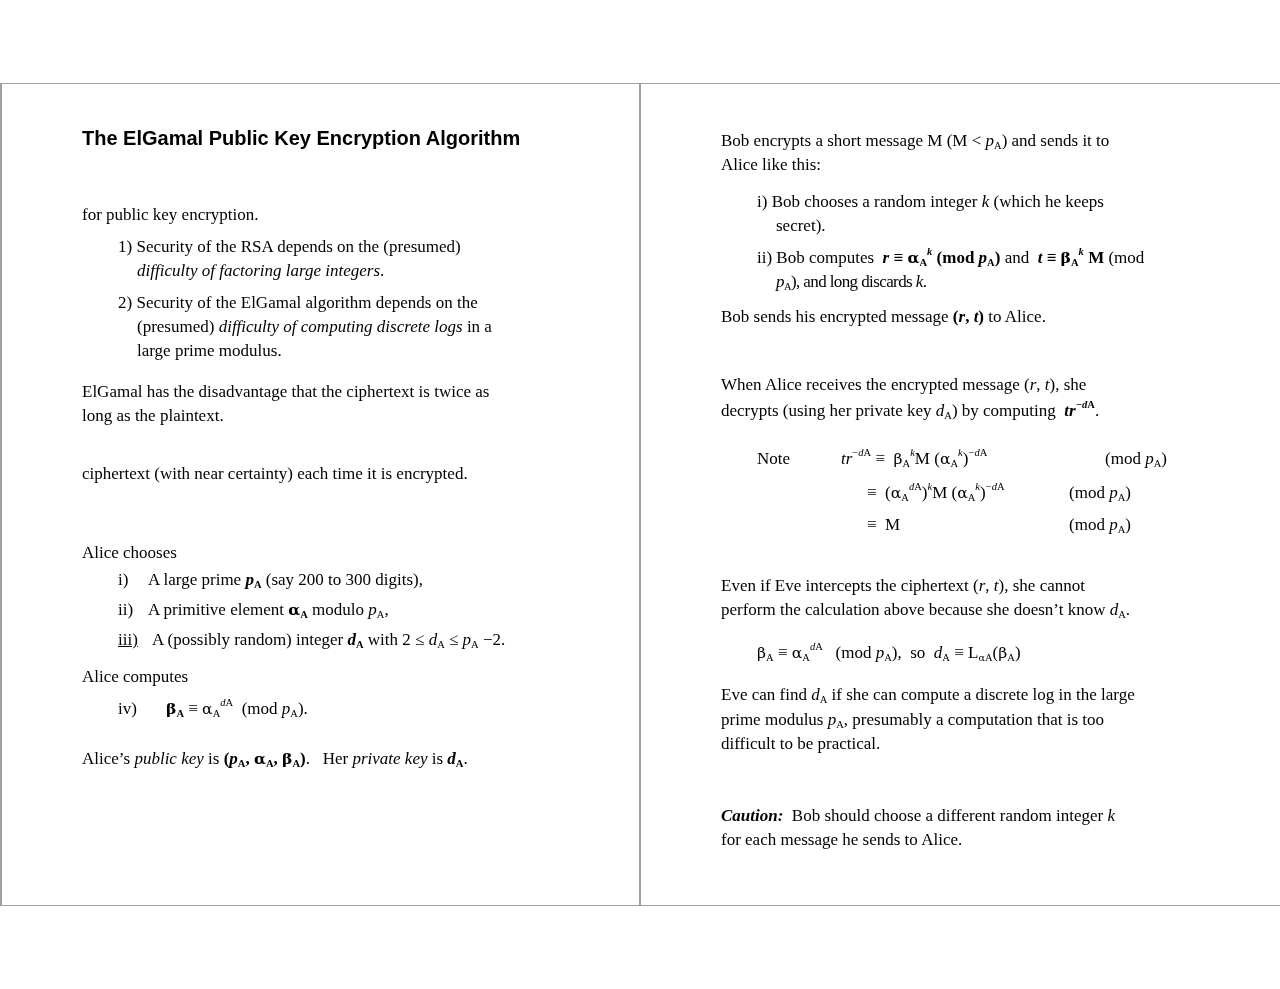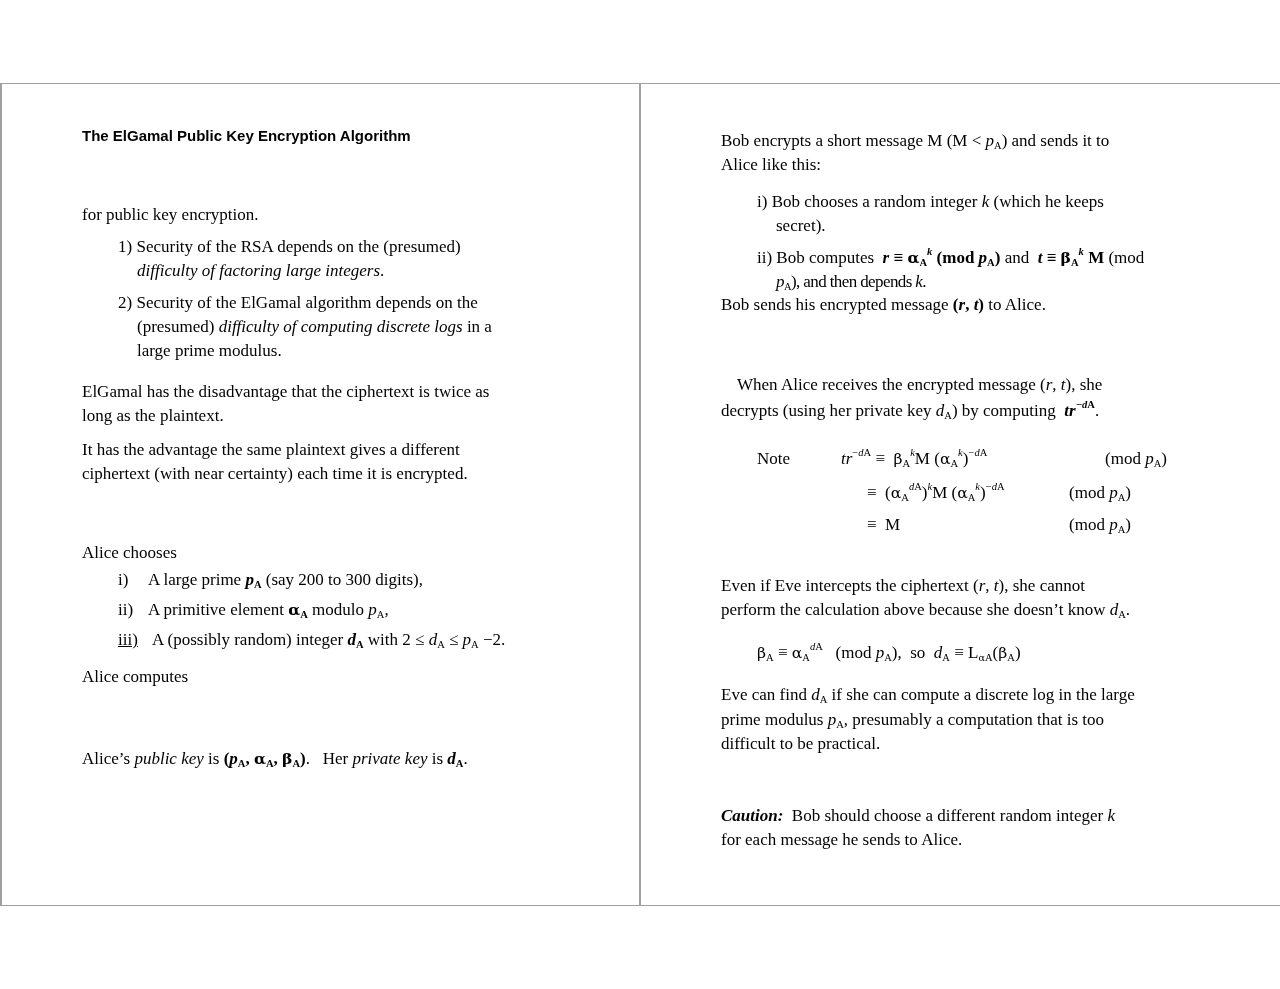--- a/index.html
+++ b/index.html
@@ -7,21 +7,21 @@
          font-family:"Liberation Serif", serif; color:#000; }
   .frame { position:absolute; left:0; top:83px; width:1278px; height:821px;
            border:1px solid #a0a0a0; border-left:2px solid #a0a0a0; box-sizing:content-box; }
   .divider { position:absolute; left:639px; top:83px; width:2px; height:822px; background:#a0a0a0; }
   .page { position:absolute; top:83px; height:822px; }
   .page.left { left:2px; width:637px; }
   .page.right { left:641px; width:637px; }
   .abs { position:absolute; white-space:nowrap; }
   .txt { font-size:17px; line-height:24px; }
   h1.title { position:absolute; left:80px; top:44px; margin:0;
-             font-family:"Liberation Sans", sans-serif; font-weight:bold; font-size:15px; }
+             font-family:"Liberation Sans", sans-serif; font-weight:bold; font-size:20px; }
   i { font-style:italic; }
   b { font-weight:bold; }
   sub { font-size:0.62em; vertical-align:-0.25em; line-height:0; }
   sup { font-size:0.62em; vertical-align:0.75em; line-height:0; }
   .greek { font-family:"DejaVu Serif", serif; font-size:0.92em; }
 </style>
 </head>
 <body>
 
 <div class="frame"></div>
@@ -41,55 +41,57 @@
   <div class="abs txt" style="left:116px;top:208px;">
     <span>2)</span>
     <span>Security of the ElGamal algorithm depends on the</span>
   </div>
   <div class="abs txt" style="left:135px;top:232px;"><span>(presumed) </span><i>difficulty of computing discrete logs</i><span> in a</span></div>
   <div class="abs txt" style="left:135px;top:256px;">large prime modulus.</div>
 
   <div class="abs txt" style="left:80px;top:297px;">ElGamal has the disadvantage that the ciphertext is twice as</div>
   <div class="abs txt" style="left:80px;top:321px;">long as the plaintext.</div>
 
-  <div class="abs txt" style="left:80px;top:355px;">It has the advantage the same plaintext gives a different</div>
   <div class="abs txt" style="left:80px;top:379px;">ciphertext (with near certainty) each time it is encrypted.</div>
 
   <div class="abs txt" style="left:80px;top:458px;">Alice chooses</div>
 
   <div class="abs txt" style="left:116px;top:485px;">
     <span style="display:inline-block;width:30px;">i)</span><span>A large prime </span><b><i>p</i><sub>A</sub></b><span> (say 200 to 300 digits),</span>
   </div>
   <div class="abs txt" style="left:116px;top:515px;">
     <span style="display:inline-block;width:30px;">ii)</span><span>A primitive element </span><b class="greek">α</b><b><sub>A</sub></b><span> modulo </span><i>p</i><sub>A</sub><span>,</span>
   </div>
   <div class="abs txt" style="left:116px;top:545px;">
     <span style="display:inline-block;width:34px;text-decoration:underline;">iii)</span><span>A (possibly random) integer </span><b><i>d</i><sub>A</sub></b><span> with 2 ≤ </span><i>d</i><sub>A</sub><span> ≤ </span><i>p</i><sub>A</sub><span> −2.</span>
   </div>
 
   <div class="abs txt" style="left:80px;top:582px;">Alice computes</div>
+  <div class="abs txt" style="left:116px;top:614px;">
+    <span style="display:inline-block;width:48px;">iv)</span><b class="greek">β</b><b><sub>A</sub></b><span> ≡ </span><span class="greek">α</span><sub>A</sub><sup><i>d</i><span>A</span></sup>&nbsp;&nbsp;<span>(mod </span><i>p</i><sub>A</sub><span>).</span>
+  </div>
 
   <div class="abs txt" style="left:80px;top:664px;">
     <span>Alice’s </span><i>public key</i><span> is </span><b>(<i>p</i><sub>A</sub>, <span class="greek">α</span><sub>A</sub>, <span class="greek">β</span><sub>A</sub>)</b><span style="white-space:pre">.   Her </span><i>private key</i><span> is </span><b><i>d</i><sub>A</sub></b><span>.</span>
   </div>
 </div>
 
 <div class="page right">
   <div class="abs txt" style="left:80px;top:46px;"><span>Bob encrypts a short message M (M &lt; </span><i>p</i><sub>A</sub><span>) and sends it to</span></div>
   <div class="abs txt" style="left:80px;top:70px;">Alice like this:</div>
 
   <div class="abs txt" style="left:116px;top:107px;"><span>i)</span> <span>Bob chooses a random integer </span><i>k</i><span> (which he keeps</span></div>
   <div class="abs txt" style="left:135px;top:131px;">secret).</div>
 
   <div class="abs txt" style="left:116px;top:163px;"><span>ii)</span> <span>Bob computes </span>&nbsp;<b><i>r</i> ≡ <span class="greek">α</span><sub>A</sub><sup><i>k</i></sup> (mod <i>p</i><sub>A</sub>)</b><span style="white-space:pre"> and </span>&nbsp;<b><i>t</i> ≡ <span class="greek">β</span><sub>A</sub><sup><i>k</i></sup> M</b><span> (mod</span></div>
-  <div class="abs txt" style="left:135px;top:187px;letter-spacing:-0.6px;"><i>p</i><sub>A</sub><span>), and then depends </span><i>k</i><span>.</span></div>
+  <div class="abs txt" style="left:135px;top:187px;letter-spacing:-0.6px;"><i>p</i><sub>A</sub><span>), and long discards </span><i>k</i><span>.</span></div>
 
-  <div class="abs txt" style="left:80px;top:210px;text-align:right;"><span>Bob sends his encrypted message </span><b>(<i>r</i>, <i>t</i>)</b><span> to Alice.</span></div>
+  <div class="abs txt" style="left:80px;top:222px;text-align:right;"><span>Bob sends his encrypted message </span><b>(<i>r</i>, <i>t</i>)</b><span> to Alice.</span></div>
 
-  <div class="abs txt" style="left:96px;top:290px;"><span>When Alice receives the encrypted message (</span><i>r</i><span>, </span><i>t</i><span>), she</span></div>
+  <div class="abs txt" style="left:80px;top:290px;"><span>When Alice receives the encrypted message (</span><i>r</i><span>, </span><i>t</i><span>), she</span></div>
   <div class="abs txt" style="left:80px;top:316px;"><span>decrypts (using her private key </span><i>d</i><sub>A</sub><span>) by computing </span>&nbsp;<b><i>tr</i><sup><i>−d</i>A</sup></b>.</div>
 
   <div class="abs txt" style="left:116px;top:364px;">Note</div>
   <div class="abs txt" style="left:200px;top:364px;"><i>tr</i><sup>−<i>d</i>A</sup> ≡ &nbsp;<span class="greek">β</span><sub>A</sub><sup><i>k</i></sup>M (<span class="greek">α</span><sub>A</sub><sup><i>k</i></sup>)<sup>−<i>d</i>A</sup></div>
   <div class="abs txt" style="left:464px;top:364px;">(mod <i>p</i><sub>A</sub>)</div>
 
   <div class="abs txt" style="left:226px;top:398px;text-align:center;">≡ &nbsp;(<span class="greek">α</span><sub>A</sub><sup><i>d</i>A</sup>)<sup><i>k</i></sup>M (<span class="greek">α</span><sub>A</sub><sup><i>k</i></sup>)<sup>−<i>d</i>A</sup></div>
   <div class="abs txt" style="left:428px;top:398px;">(mod <i>p</i><sub>A</sub>)</div>
 
   <div class="abs txt" style="left:226px;top:430px;">≡ &nbsp;<span>M</span></div>

